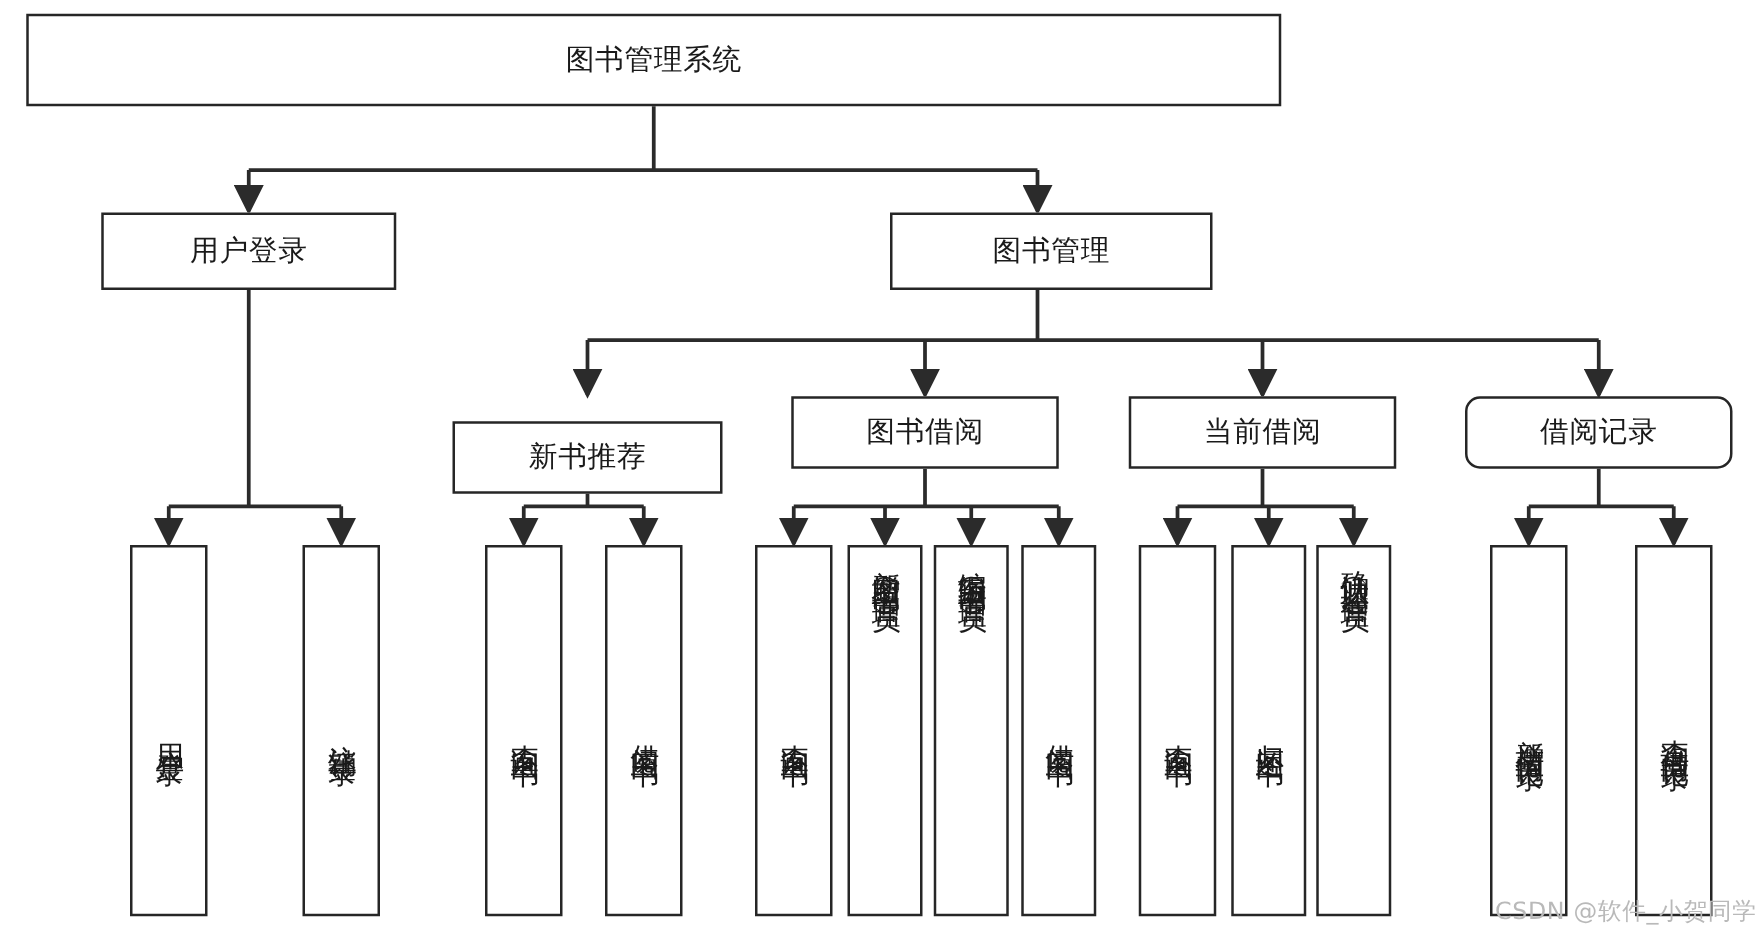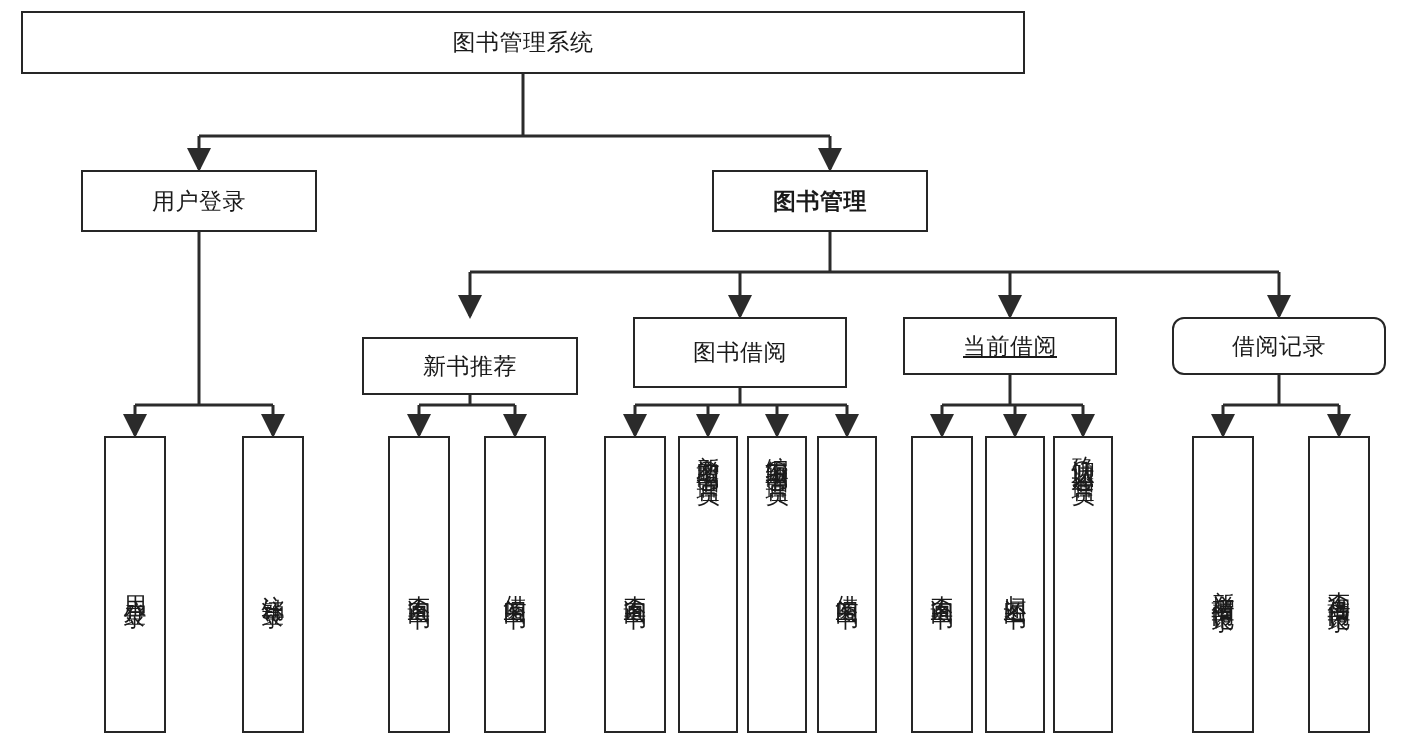--- a/index.html
+++ b/index.html
@@ -119,36 +119,36 @@
         <path d="M 1015 405 L 1015 435" marker-end="url(#arrow)"></path>
         <path d="M 1083 405 L 1083 435" marker-end="url(#arrow)"></path>
         <path d="M 1279 375 L 1279 405"></path>
         <path d="M 1223 405 L 1339 405"></path>
         <path d="M 1223 405 L 1223 435" marker-end="url(#arrow)"></path>
         <path d="M 1339 405 L 1339 435" marker-end="url(#arrow)"></path>
       </g>
   </svg>
 
   <div id="nodes">
-      <div class="node h root" style="left: 21px; top: 11px; width: 1004px; height: 63px;">
+      <div class="node h root" style="left: 21px; top: 11px; width: 1004px; height: 74px;">
         <span class="label">图书管理系统</span>
       </div>
       <div class="node h" style="left: 81px; top: 170px; width: 236px; height: 62px;">
         <span class="label">用户登录</span>
       </div>
-      <div class="node h" style="left: 712px; top: 170px; width: 216px; height: 62px; font-weight: bold;">
+      <div class="node h" style="left: 712px; top: 170px; width: 258px; height: 62px;">
         <span class="label">图书管理</span>
       </div>
       <div class="node h" style="left: 362px; top: 317px; width: 216px; height: 58px; margin-top: 20px;">
         <span class="label">新书推荐</span>
       </div>
-      <div class="node h" style="left: 633px; top: 317px; width: 214px; height: 71px;">
+      <div class="node h" style="left: 633px; top: 317px; width: 214px; height: 58px;">
         <span class="label">图书借阅</span>
       </div>
-      <div class="node h" style="left: 903px; top: 317px; width: 214px; height: 58px; text-decoration: underline;">
+      <div class="node h" style="left: 903px; top: 317px; width: 214px; height: 58px;">
         <span class="label">当前借阅</span>
       </div>
       <div class="node h" style="left: 1172px; top: 317px; width: 214px; height: 58px; border-radius: 12px;">
         <span class="label">借阅记录</span>
       </div>
       <div class="node v mid" style="left: 104px; top: 436px; width: 62px; height: 297px;">
         <span class="label">用户登录</span>
       </div>
       <div class="node v mid" style="left: 242px; top: 436px; width: 62px; height: 297px;">
         <span class="label">注销登录</span>
@@ -181,13 +181,14 @@
         <span class="label">确认归还（管理员）</span>
       </div>
       <div class="node v mid" style="left: 1192px; top: 436px; width: 62px; height: 297px;">
         <span class="label">新增借阅记录</span>
       </div>
       <div class="node v mid" style="left: 1308px; top: 436px; width: 62px; height: 297px;">
         <span class="label">查询借阅记录</span>
       </div>
     </div>
 
+  <div class="watermark" style="left:1196px; top:716px;">CSDN @软件_小贺同学</div>
 </div>
 
 </body></html>

